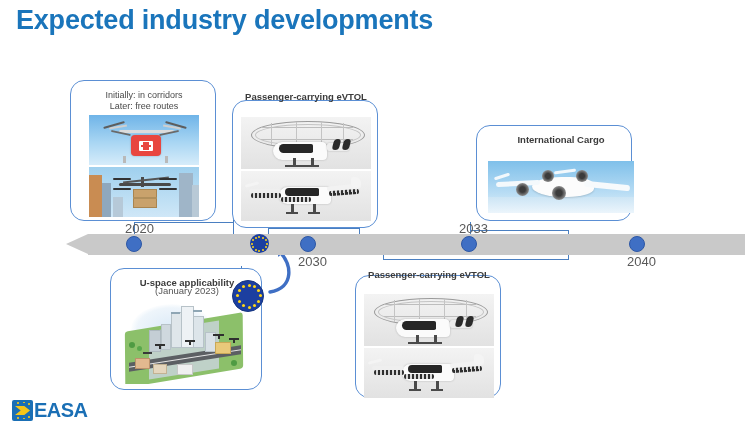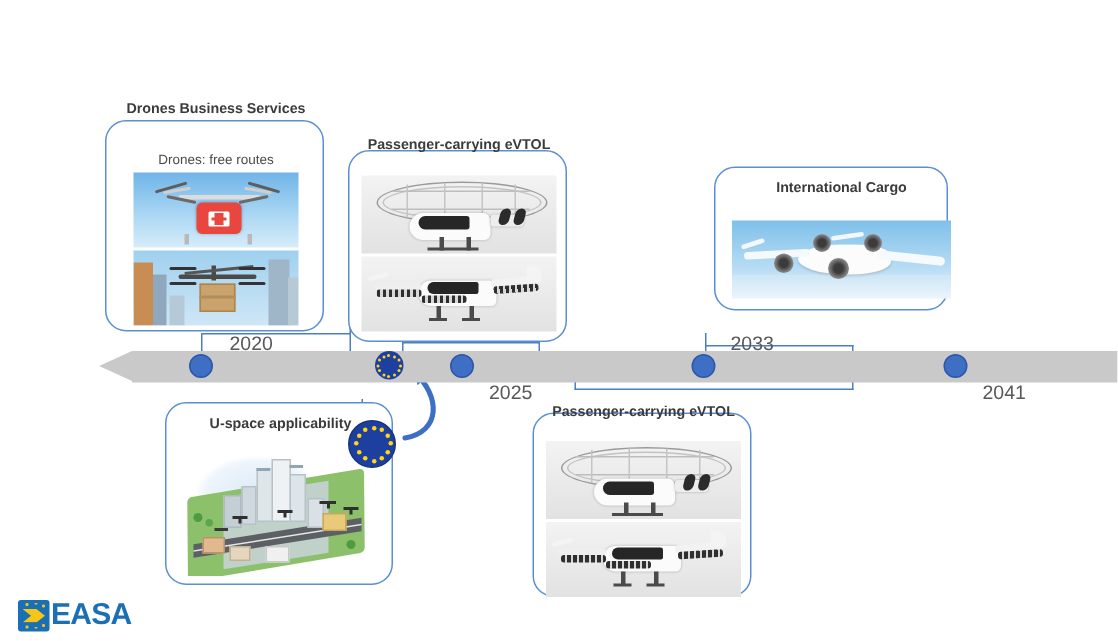--- a/index.html
+++ b/index.html
@@ -36,21 +36,21 @@
     border-top:10.5px solid transparent;
     border-bottom:10.5px solid transparent;
     border-right:22px solid #c9c9c9;
   }
   .tick-dot{
     position:absolute;width:16px;height:16px;border-radius:50%;
     background:#3f6fc4;border:1px solid #2d57a5;
     box-sizing:border-box;
   }
   .tick-label{
-    position:absolute;font-size:13px;color:#595959;white-space:nowrap;margin-left:28px;
+    position:absolute;font-size:13px;color:#595959;white-space:nowrap;
   }
   
   .eu-dot{
     position:absolute;width:19px;height:19px;border-radius:50%;
     background:#1c3fa0;box-sizing:border-box;overflow:hidden;
   }
   .eu-dot .star, .eu-flag .star{
     position:absolute;width:2px;height:2px;background:#ffd617;border-radius:50%;
   }
   .eu-flag{
@@ -112,20 +112,21 @@
     position:absolute;left:3px;top:6px;width:15px;height:9px;
     background:#f5c518;
     clip-path:polygon(0 0,62% 0,100% 50%,62% 100%,0 100%,38% 50%);
   }
 </style>
 </head>
 <body>
 
 <div class="slide">
 
+  <div class="title">Expected industry developments</div>
 
   <div class="vline" style="left:134px;top:222px;height:15px;"></div>
   <div class="hline" style="left:134px;top:222px;width:100px;"></div>
   <div class="vline" style="left:233px;top:218px;height:20px;"></div>
 
   <div class="vline" style="left:268px;top:228px;height:11px;"></div>
   <div class="hline" style="left:268px;top:228px;width:92px;"></div>
   <div class="vline" style="left:359px;top:228px;height:20px;"></div>
 
   <div class="vline" style="left:470px;top:222px;height:20px;"></div>
@@ -160,31 +161,31 @@
     <span class="star" style="left:11.8px;top:14.8px;"></span>
     <span class="star" style="left:8px;top:15.6px;"></span>
     <span class="star" style="left:4.6px;top:14.6px;"></span>
     <span class="star" style="left:2px;top:12.2px;"></span>
     <span class="star" style="left:1px;top:8.8px;"></span>
     <span class="star" style="left:2.2px;top:5.2px;"></span>
     <span class="star" style="left:4.6px;top:2.6px;"></span>
   </div>
 
   <div class="tick-dot" style="left:300px;top:236px;"></div>
-  <div class="tick-label" style="left:298px;top:254px;">2025</div>
+  <div class="tick-label" style="left:298px;top:254px;">2030</div>
 
   <div class="tick-dot" style="left:461px;top:236px;"></div>
   <div class="tick-label" style="left:459px;top:221px;">2033</div>
 
   <div class="tick-dot" style="left:629px;top:236px;"></div>
-  <div class="tick-label" style="left:627px;top:254px;">2041</div>
+  <div class="tick-label" style="left:627px;top:254px;">2040</div>
 
   <div class="callout" style="left:70px;top:80px;width:146px;height:141px;">
-    <div class="co-head" style="margin-top:-14px;position:absolute;left:0;top:-4px;width:146px;">Drones Business Services</div>
-    <div class="co-line" style="position:absolute;left:0;top:20px;width:146px;">Drones: free routes</div>
+    <div class="co-line" style="position:absolute;left:0;top:9px;width:146px;">Initially: in corridors</div>
+    <div class="co-line" style="position:absolute;left:0;top:20px;width:146px;">Later: free routes</div>
 
     <div class="photo sky" style="left:18px;top:34px;width:110px;height:50px;">
       <div class="body-white" style="left:42px;top:20px;width:30px;height:21px;border-radius:4px;background:#e8463f;"></div>
       <div style="position:absolute;left:50px;top:26px;width:14px;height:10px;background:#fff;border-radius:1px;"></div>
       <div style="position:absolute;left:54px;top:27px;width:6px;height:8px;background:#e8463f;"></div>
       <div style="position:absolute;left:52px;top:30px;width:10px;height:2.4px;background:#e8463f;"></div>
       <div class="strut" style="left:30px;top:15px;width:55px;height:3px;background:#dcdcdc;border-radius:2px;"></div>
       <div class="strut" style="left:20px;top:11px;width:18px;height:2px;background:#cfcfcf;transform:rotate(-10deg);"></div>
       <div class="strut" style="left:74px;top:11px;width:18px;height:2px;background:#cfcfcf;transform:rotate(10deg);"></div>
       <div class="prop" style="left:14px;top:9px;width:22px;height:1.6px;background:#5d5d5d;transform:rotate(-16deg);"></div>
@@ -246,41 +247,42 @@
       <div style="position:absolute;left:10px;top:22px;width:30px;height:5px;background:repeating-linear-gradient(90deg,#2f2f2f 0 2.5px,#d8d8d8 2.5px 4px);border-radius:2px;"></div>
       <div style="position:absolute;left:40px;top:26px;width:30px;height:5px;background:repeating-linear-gradient(90deg,#2f2f2f 0 2.5px,#d8d8d8 2.5px 4px);border-radius:2px;"></div>
       <div style="position:absolute;left:88px;top:19px;width:30px;height:5px;background:repeating-linear-gradient(90deg,#2f2f2f 0 2.5px,#d8d8d8 2.5px 4px);border-radius:2px;transform:rotate(-4deg);"></div>
       <div class="strut" style="left:50px;top:33px;width:2.5px;height:9px;"></div>
       <div class="strut" style="left:72px;top:33px;width:2.5px;height:9px;"></div>
       <div class="strut" style="left:45px;top:41px;width:12px;height:2px;"></div>
       <div class="strut" style="left:67px;top:41px;width:12px;height:2px;"></div>
     </div>
   </div>
 
-  <div class="callout" style="left:476px;top:111px;width:156px;height:96px;">
+  <div class="callout" style="left:476px;top:125px;width:156px;height:96px;">
     <div class="co-head" style="position:absolute;left:0;top:4px;width:168px;">International Cargo</div>
 
     <div class="photo skycargo" style="left:11px;top:35px;width:146px;height:52px;">
       <div style="position:absolute;left:0;bottom:0;width:146px;height:16px;background:linear-gradient(#cfe6f5,#eef6fc);opacity:.8;"></div>
 
       <div style="position:absolute;left:44px;top:16px;width:62px;height:20px;background:#fcfcfc;border-radius:50% 40% 45% 55%;box-shadow:0 1px 2px rgba(0,0,0,.15);"></div>
       <div style="position:absolute;left:96px;top:22px;width:46px;height:6px;background:#f7fafc;border-radius:3px;transform:rotate(6deg);"></div>
       <div style="position:absolute;left:8px;top:20px;width:44px;height:5px;background:#f4f9fc;border-radius:3px;transform:rotate(-3deg);"></div>
       <div style="position:absolute;left:6px;top:14px;width:16px;height:3px;background:#f2f8fc;border-radius:2px;transform:rotate(-18deg);"></div>
       <div style="position:absolute;left:66px;top:9px;width:22px;height:3px;background:#f2f8fc;border-radius:2px;transform:rotate(-8deg);"></div>
 
       <div style="position:absolute;left:54px;top:9px;width:12px;height:12px;border-radius:50%;background:radial-gradient(circle,#3b3b3b 30%,#8d8d8d 70%);"></div>
       <div style="position:absolute;left:88px;top:9px;width:12px;height:12px;border-radius:50%;background:radial-gradient(circle,#3b3b3b 30%,#8d8d8d 70%);"></div>
       <div style="position:absolute;left:28px;top:22px;width:13px;height:13px;border-radius:50%;background:radial-gradient(circle,#3b3b3b 30%,#8d8d8d 70%);"></div>
       <div style="position:absolute;left:64px;top:25px;width:14px;height:14px;border-radius:50%;background:radial-gradient(circle,#3b3b3b 30%,#8d8d8d 70%);"></div>
     </div>
   </div>
 
   <div class="callout" style="left:110px;top:268px;width:152px;height:122px;">
     <div class="co-head" style="position:absolute;left:0;top:4px;width:152px;">U-space applicability</div>
+    <div class="co-sub" style="position:absolute;left:0;top:16px;width:152px;">(January 2023)</div>
 
     <div class="photo" style="left:8px;top:33px;width:136px;height:82px;background:#ffffff;">
 
       <div style="position:absolute;left:12px;top:2px;width:82px;height:50px;border-radius:50%;background:radial-gradient(ellipse at center,#dbeaf7 0%,#eef5fb 60%,rgba(255,255,255,0) 72%);"></div>
 
       <div style="position:absolute;left:6px;top:20px;width:118px;height:56px;background:#8cc06a;transform:rotate(-0.5deg) skewY(-9deg);border-radius:3px;"></div>
       <div style="position:absolute;left:30px;top:24px;width:70px;height:48px;background:#c8d3d8;transform:skewY(-9deg);opacity:.85;"></div>
 
       <div style="position:absolute;left:10px;top:52px;width:112px;height:9px;background:#5c5f63;transform:skewY(-9deg);"></div>
       <div style="position:absolute;left:10px;top:56px;width:112px;height:1.2px;background:#e6e6e6;transform:skewY(-9deg);"></div>

